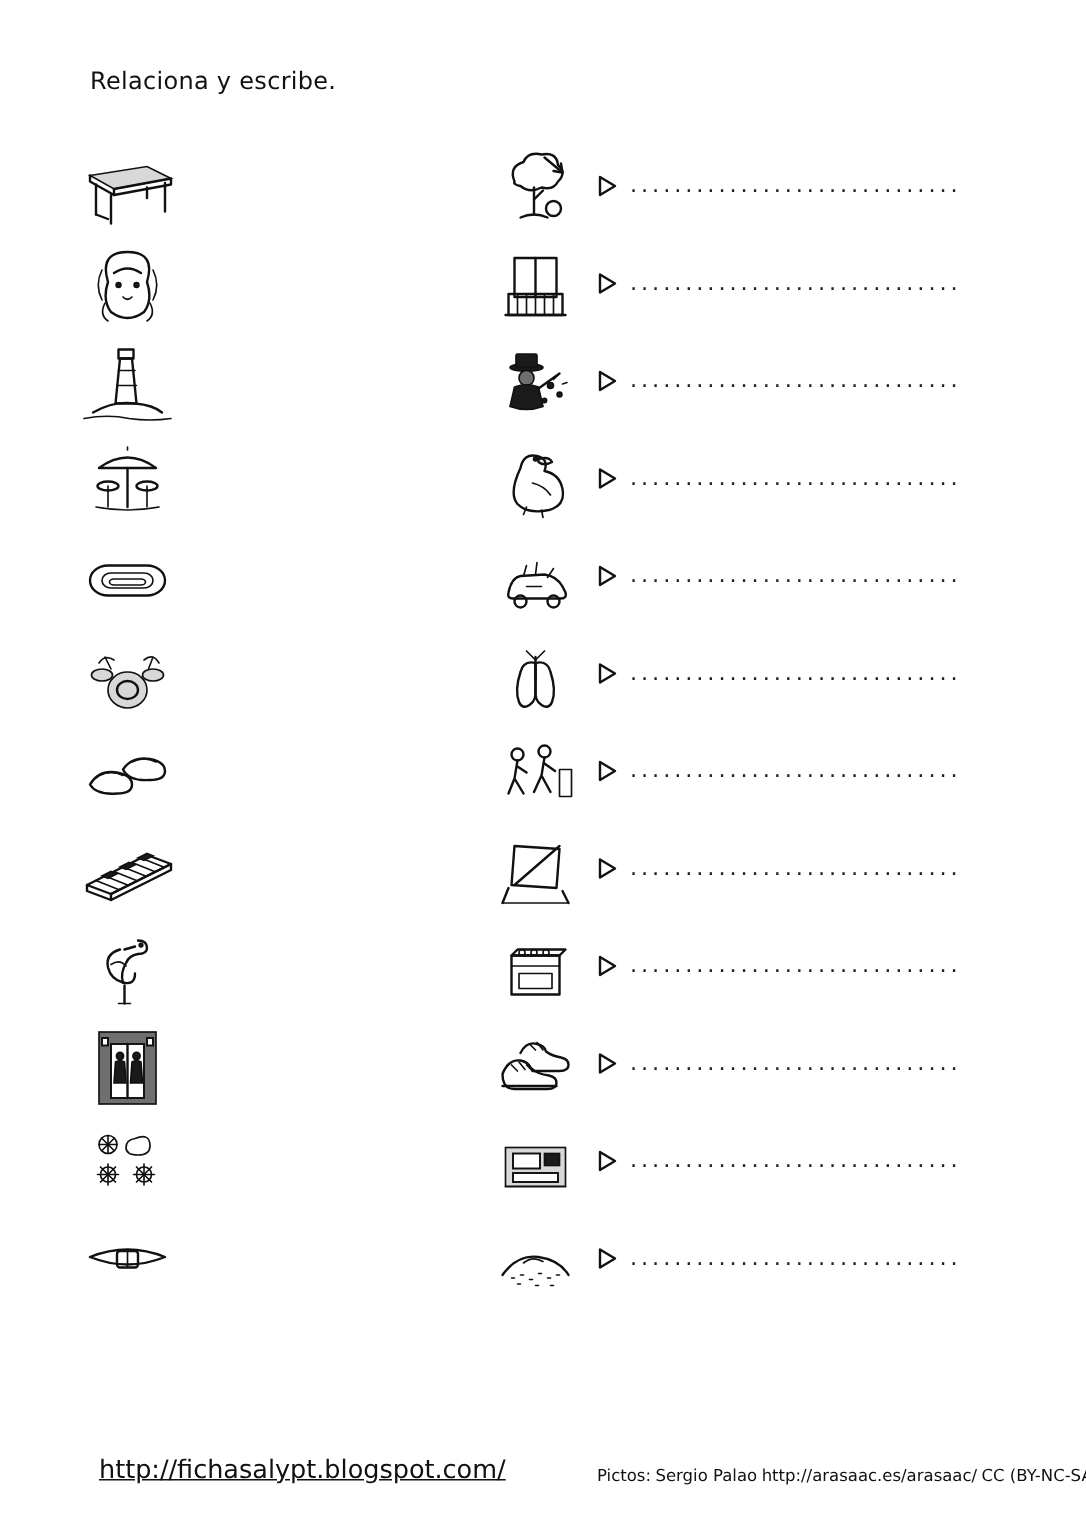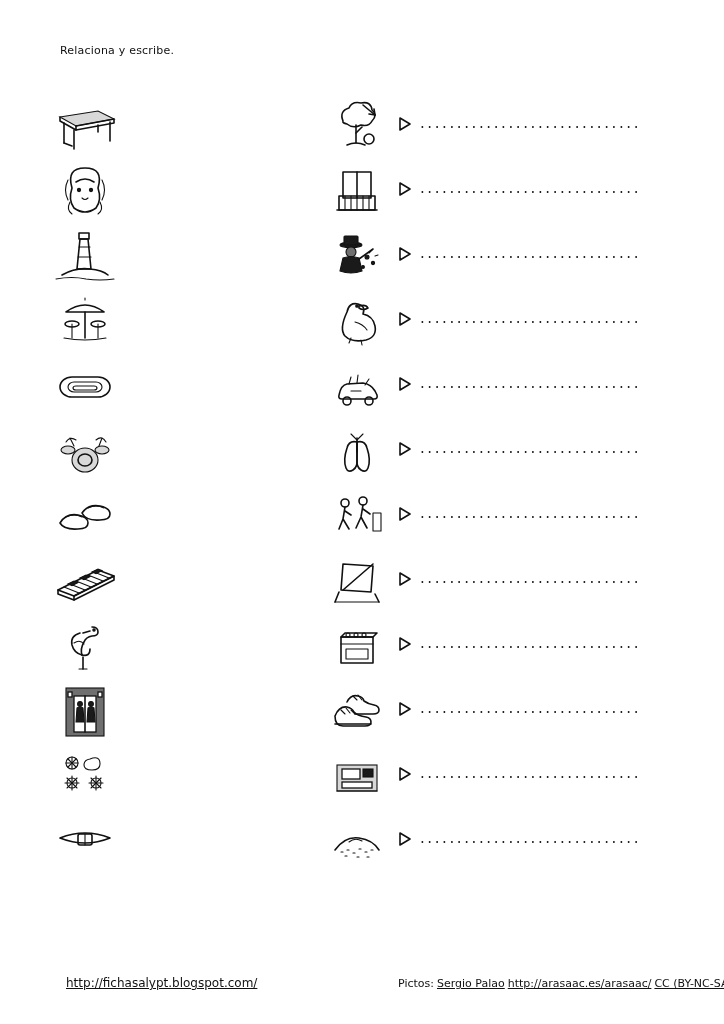--- a/index.html
+++ b/index.html
@@ -18,21 +18,21 @@
   .page {
     position: relative;
     width: 724px;
     height: 1024px;
     box-sizing: border-box;
   }
   .title {
     position: absolute;
     left: 60px;
     top: 44px;
-    font-size: 11px;
+    font-size: 16px;
     letter-spacing: 0.2px;
     color: #111;
     font-family: "DejaVu Sans", sans-serif;
   }
   .rows {
     position: absolute;
     left: 0;
     top: 96px;
     width: 724px;
   }
@@ -87,36 +87,35 @@
     letter-spacing: 2.6px;
     color: #222;
     white-space: nowrap;
     overflow: hidden;
     font-family: "DejaVu Sans", sans-serif;
   }
   .footer-left {
     position: absolute;
     left: 66px;
     bottom: 34px;
-    font-size: 12px;
+    font-size: 17px;
     color: #111;
     text-decoration: underline;
     font-family: "DejaVu Sans", sans-serif;
   }
   .footer-right {
     position: absolute;
     left: 398px;
     bottom: 34px;
     font-size: 11px;
     color: #111;
     white-space: nowrap;
     font-family: "DejaVu Sans", sans-serif;
   }
   .footer-right .u {
-    text-decoration: underline;
   }
   .footer-right span {
     margin-right: 3px;
     text-align: right;
   }
   svg { overflow: visible; }
   .ln {
     fill: none;
     stroke: #111;
     stroke-width: 1.6;

